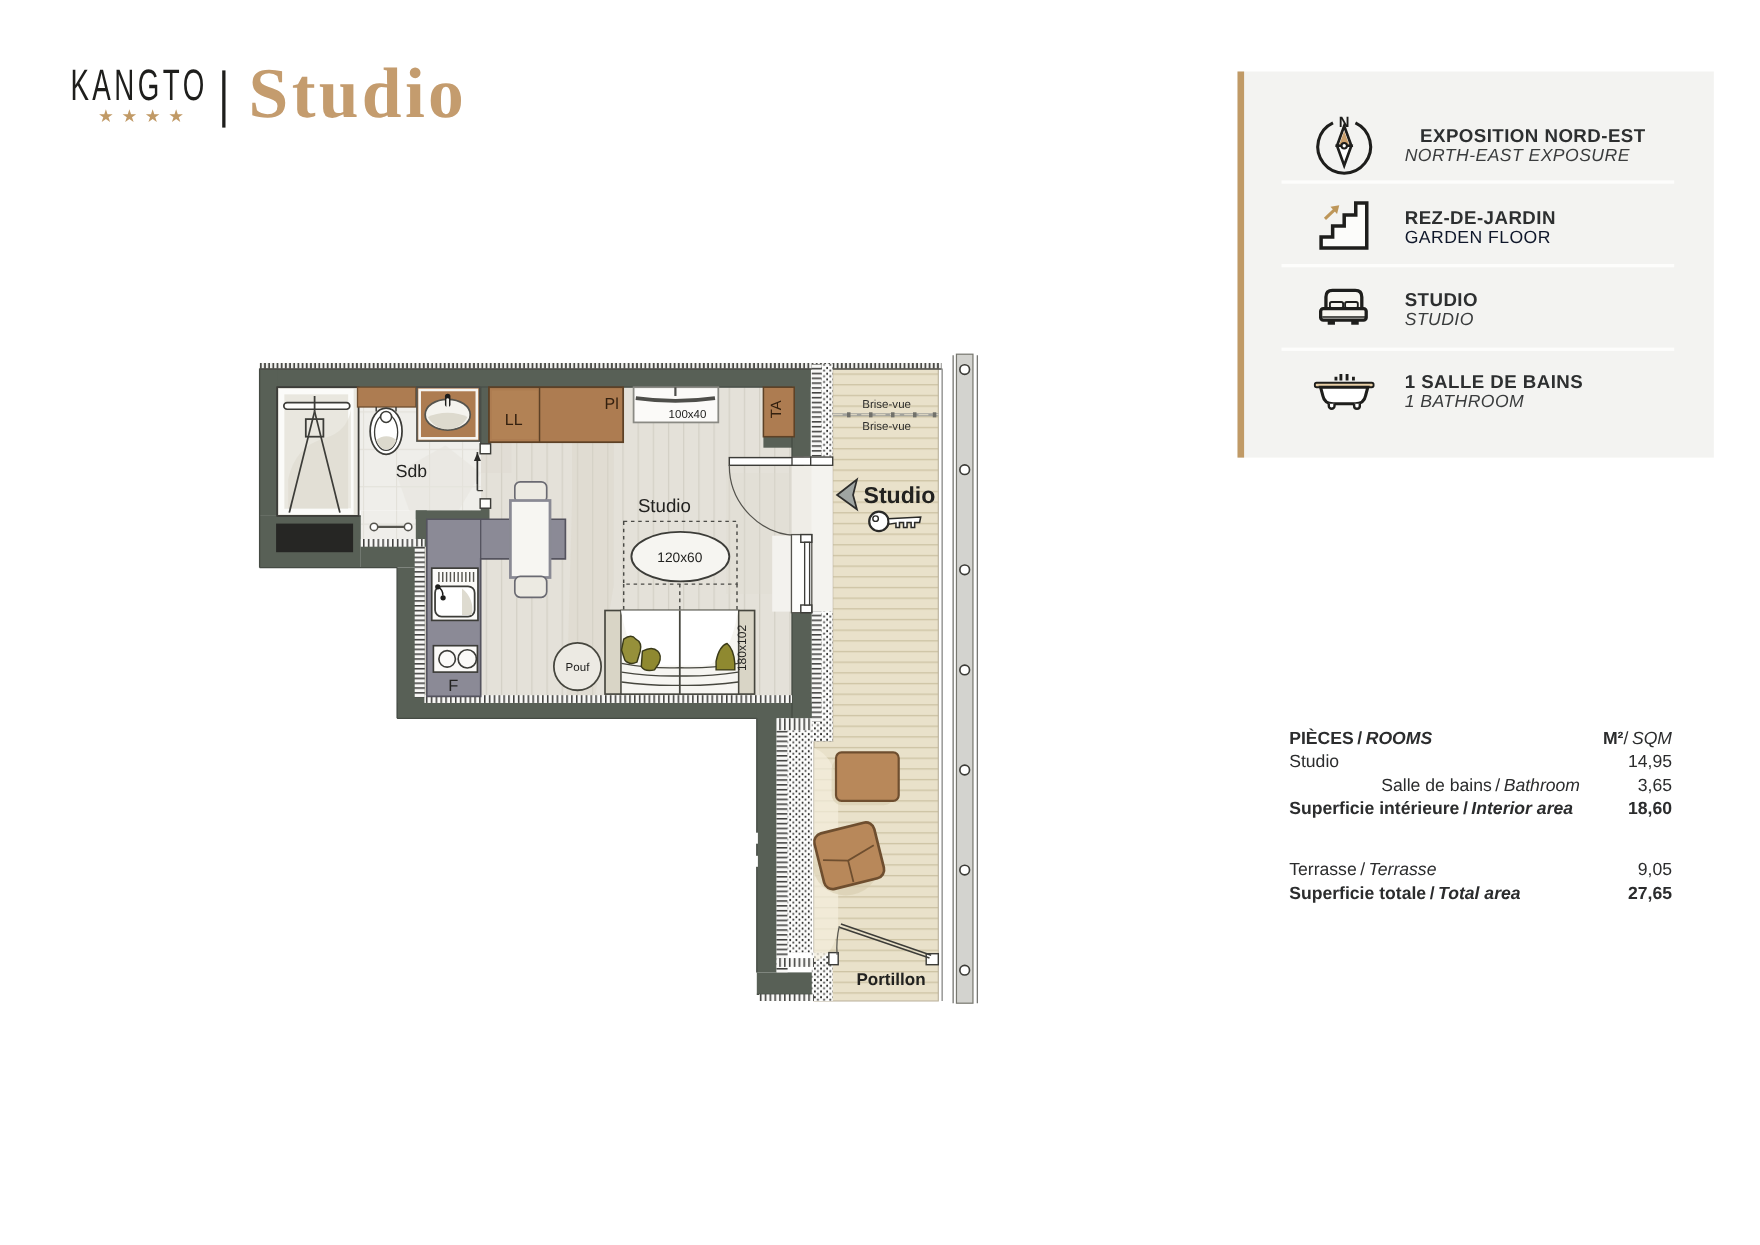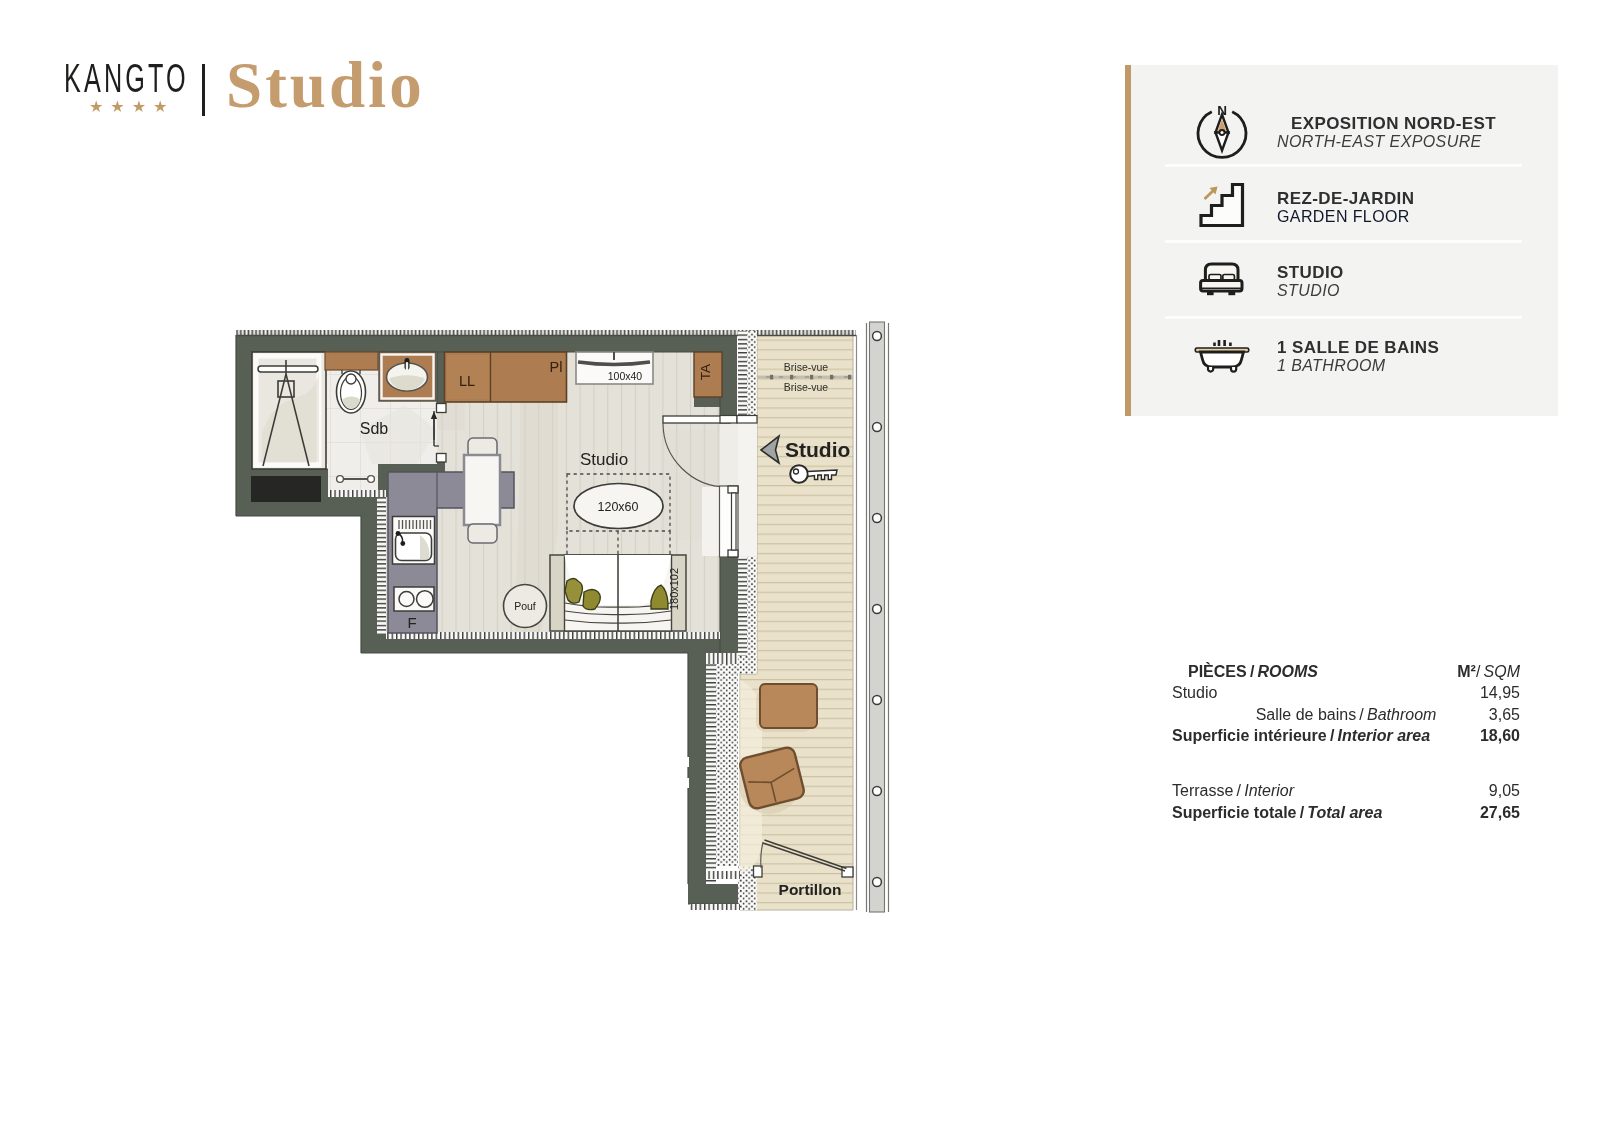--- a/index.html
+++ b/index.html
@@ -77,29 +77,29 @@
   <path d="M20,39 L20,41 A 2.6 2.6 0 1 0 25.2,41 L25.2,39" fill="#ffffff" stroke="#1e1e1c" stroke-width="2.2"></path>
   <path d="M43,39 L43,41 A 2.6 2.6 0 1 0 48.2,41 L48.2,39" fill="#ffffff" stroke="#1e1e1c" stroke-width="2.2"></path>
 </svg>
 
 <div class="abs" style="left:1277px;top:338px;font-size:17px;font-weight:700;color:#2d2f30;letter-spacing:0.4px;">1 SALLE DE BAINS</div>
 
 <div class="abs" style="left:1277px;top:357px;font-size:16px;font-style:italic;color:#3a3c3d;letter-spacing:0.4px;">1 BATHROOM</div>
 
 <div class="abs" style="left:1172px;top:0px;width:348px;font-size:16px;color:#2b2c2d;">
 
-  <div class="abs" style="top:663px;width:348px;"><span style="font-weight:700;margin-left:16px;">PIÈCES / </span><span style="font-weight:700;font-style:italic;">ROOMS</span><span style="position:absolute;right:0;text-align:center;"><b>M²</b>/ <i>SQM</i></span></div>
+  <div class="abs" style="top:663px;width:348px;"><span style="font-weight:700;">PIÈCES / </span><span style="font-weight:700;font-style:italic;">ROOMS</span><span style="position:absolute;right:0;text-align:center;"><b>M²</b>/ <i>SQM</i></span></div>
 
   <div class="abs" style="top:684px;width:348px;">Studio<span style="position:absolute;right:0;">14,95</span></div>
 
   <div class="abs" style="top:706px;width:348px;text-align:center;">Salle de bains / <i>Bathroom</i><span style="position:absolute;right:0;">3,65</span></div>
 
   <div class="abs" style="top:727px;width:348px;font-weight:700;">Superficie intérieure / <i>Interior area</i><span style="position:absolute;right:0;margin-left:39px;">18,60</span></div>
 
-  <div class="abs" style="top:782px;width:348px;">Terrasse / <i>Interior</i><span style="position:absolute;right:0;">9,05</span></div>
+  <div class="abs" style="top:782px;width:348px;">Terrasse / <i>Terrasse</i><span style="position:absolute;right:0;">9,05</span></div>
 
   <div class="abs" style="top:804px;width:348px;font-weight:700;">Superficie totale / <i>Total area</i><span style="position:absolute;right:0;">27,65</span></div>
 </div>
 
 <svg class="abs" style="left:200px;top:300px;" width="720" height="632" viewBox="200 300 720 632" font-family="Liberation Sans,sans-serif">
 <defs>
   <pattern id="deck" width="10" height="9.7" patternUnits="userSpaceOnUse">
     <rect width="10" height="9.7" fill="#e9e1ca"></rect>
     <rect y="0" width="10" height="1.2" fill="#cdc3a4"></rect>
   </pattern>

